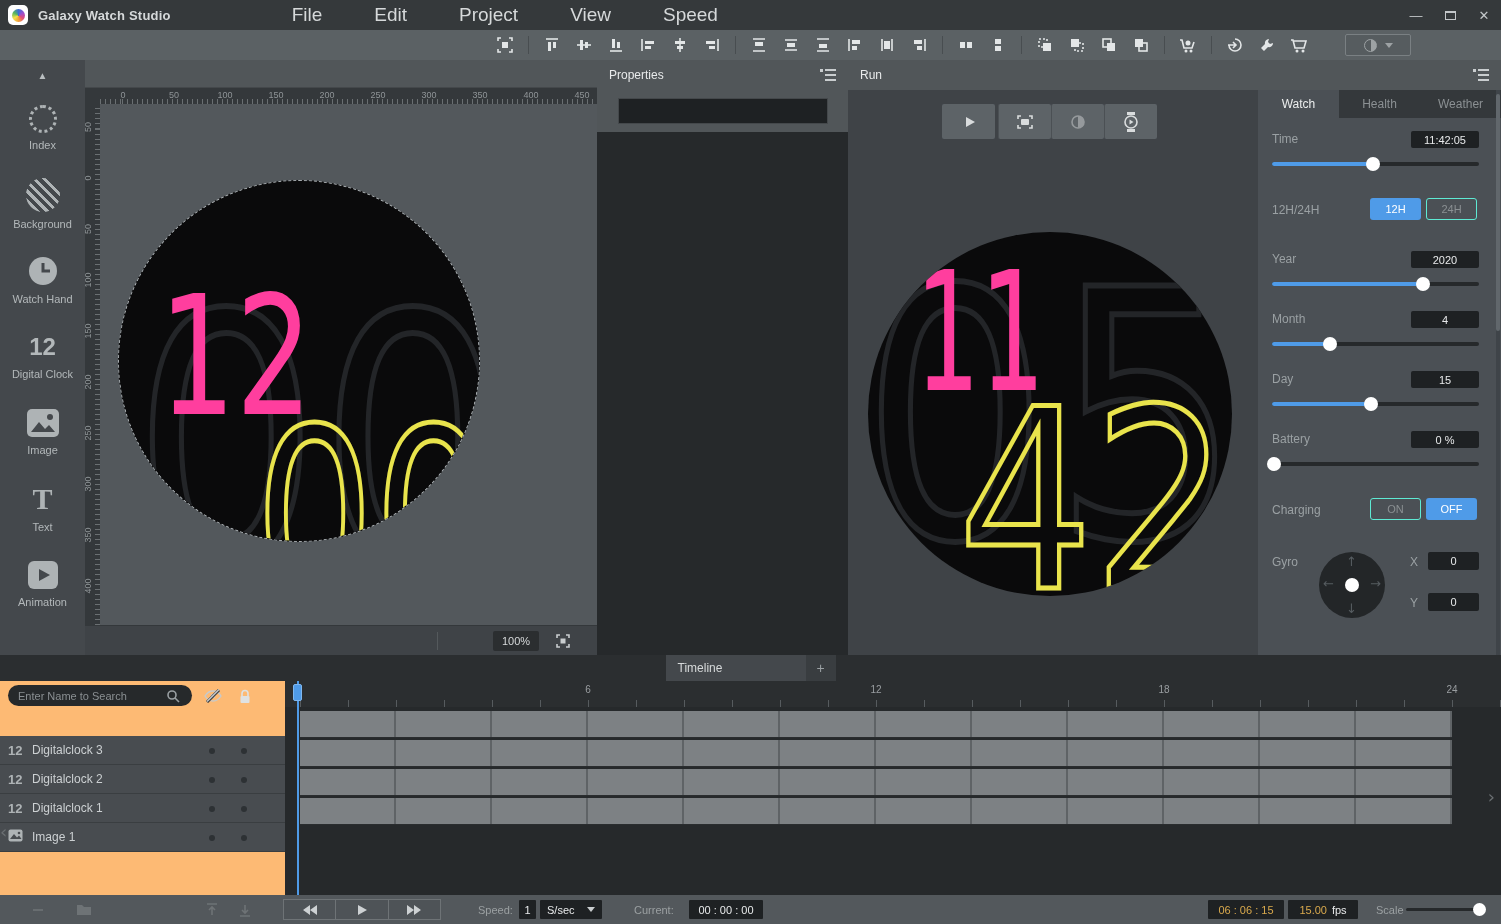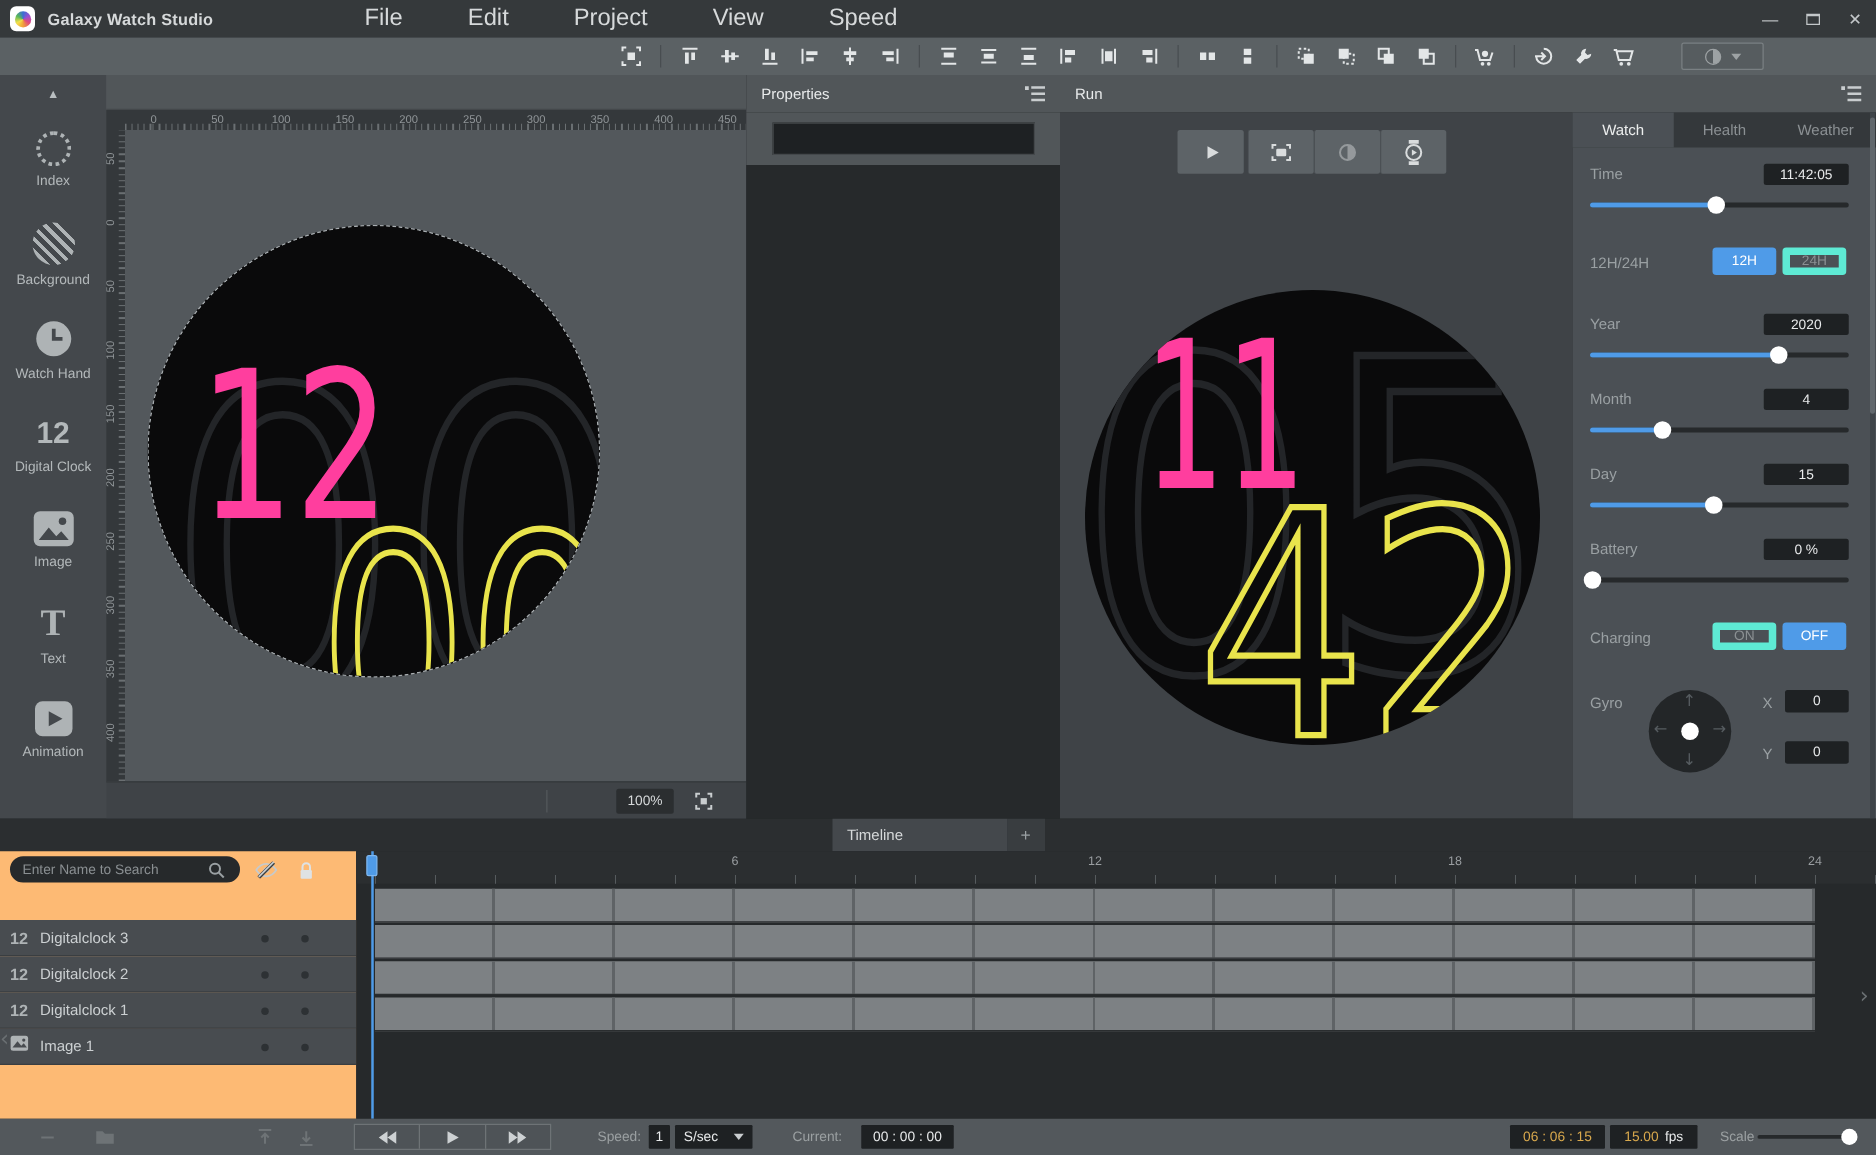--- a/index.html
+++ b/index.html
@@ -113,21 +113,21 @@
   .wp-label { position:absolute; left:14px; font-size:12px; color:#9aa0a3; }
   .wp-field { position:absolute; width:68px; height:17px; background:#1e2123; border-radius:2px;
     color:#e8eaeb; font-size:11px; display:flex; align-items:center; justify-content:center; }
   .slider { position:absolute; left:14px; width:207px; height:14px; }
   .sl-track { position:absolute; left:0; right:0; top:5px; height:4px; background:#26292b; border-radius:2px; }
   .sl-fill { position:absolute; left:0; top:5px; height:4px; background:#4f9be8; border-radius:2px; }
   .sl-knob { position:absolute; top:0; width:14px; height:14px; border-radius:50%; background:#fff; }
   .tog-btn { position:absolute; width:51px; height:22px; border-radius:3px; font-size:11px;
     display:flex; align-items:center; justify-content:center; }
   .tog-on { background:#4f9be8; color:#fff; }
-  .tog-off { border:6px solid #5eead4; color:#8b9093; background:transparent; }
+  .tog-off { border:1px solid #5eead4; color:#8b9093; background:transparent; }
   .gyro-pad { position:absolute; left:61px; top:434px; width:66px; height:66px; border-radius:50%; background:#232628; }
   .gyro-pad span { position:absolute; color:#565c60; font-size:13px; font-family:"DejaVu Sans",sans-serif; }
   .g-up { left:27px; top:2px; } .g-dn { left:27px; bottom:2px; } .g-lf { left:4px; top:24px; } .g-rt { right:4px; top:24px; }
   .gyro-dot { position:absolute; left:26px; top:26px; width:14px; height:14px; border-radius:50%; background:#fff; }
   .xy-field { position:absolute; left:170px; width:51px; height:18px; background:#1e2123; border-radius:2px;
     color:#e8eaeb; font-size:11px; display:flex; align-items:center; justify-content:center; }
   .wc-scroll { position:absolute; right:1px; top:0; bottom:0; width:4px; background:#3f4449; }
   .wc-thumb { position:absolute; right:0; top:4px; width:4px; height:42%; background:#61676c; border-radius:2px; }
 
   

